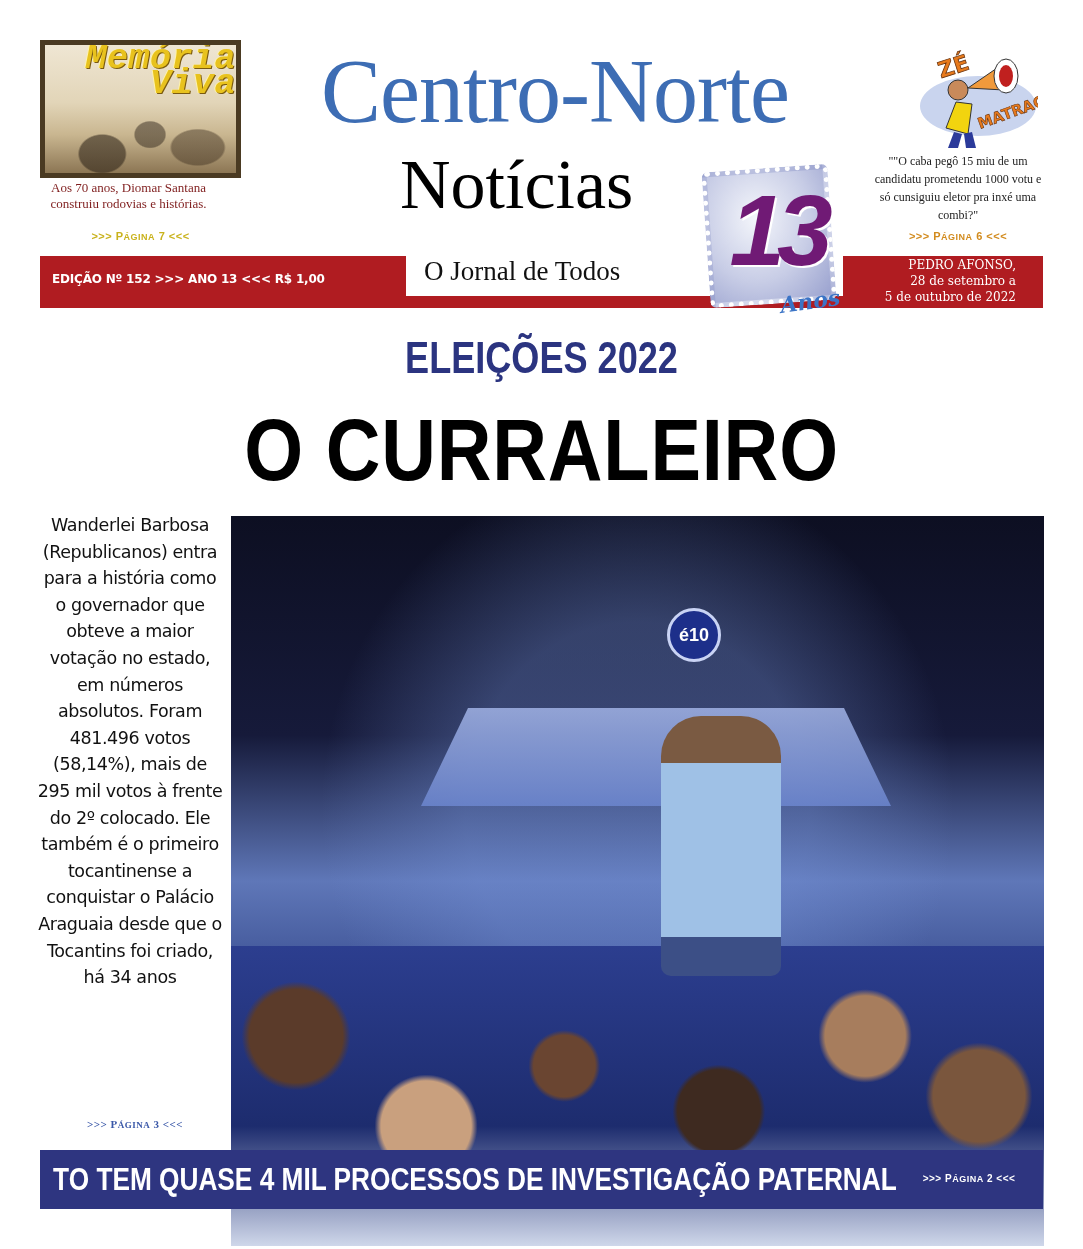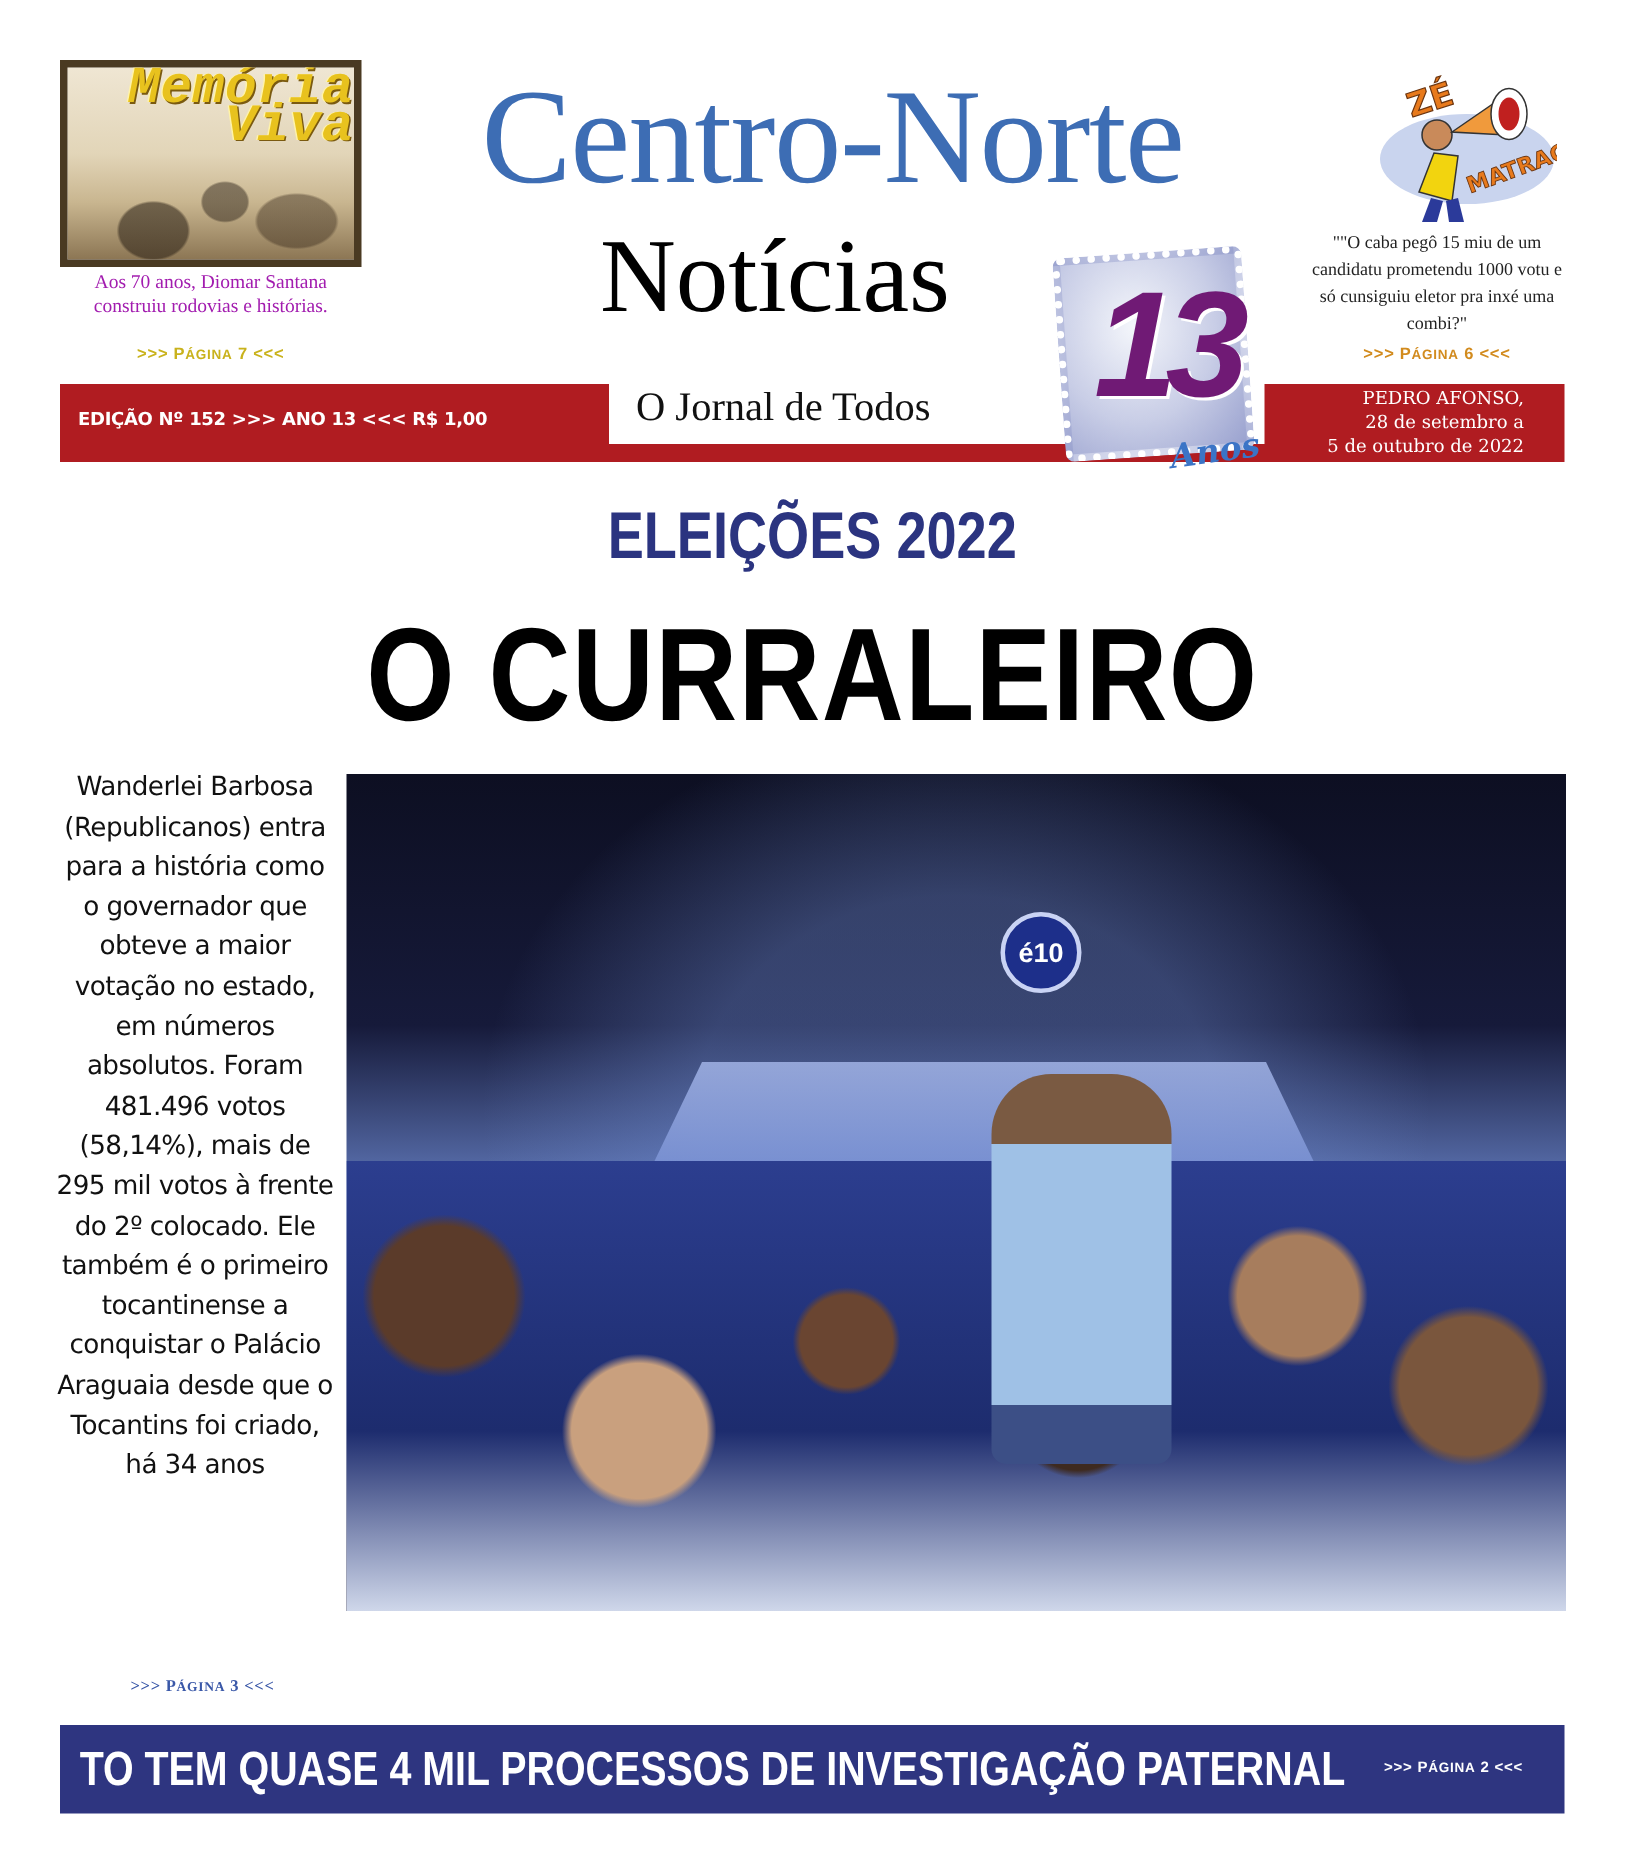--- a/index.html
+++ b/index.html
@@ -20,22 +20,22 @@
     overflow: hidden;
   }
   #memoria-title {
     position: absolute; left: 0; right: 0; top: 2px; text-align: right;
     font-family: Liberation Mono, monospace; font-weight: bold; font-style: italic;
     font-size: 35px; line-height: 25px; color: #e8c21e;
     text-shadow: 1px 1px 0 #7a5a10, -1px 0 0 #fff3a8;
     letter-spacing: 0.5px;
   }
   #memoria-caption {
-    left: 40px; top: 180px; width: 201px; text-align: center;
-    font-family: "Liberation Serif", serif; font-size: 13px; line-height: 16px; color: #a21caf;
+    left: 28px; top: 180px; width: 201px; text-align: center;
+    font-family: "Liberation Serif", serif; font-size: 13px; line-height: 16px; color: #7f1d1d;
   }
   .page-ref {
     font-family: "Liberation Sans", sans-serif; font-weight: bold; font-size: 11px;
     letter-spacing: 0.5px; text-align: center;
   }
   .page-ref .sc { font-size: 9px; }
   #memoria-ref { left: 40px; top: 230px; width: 201px; color: #c9b21c; }
 
   
   #title-centro {
@@ -107,21 +107,21 @@
   
   #lead-text {
     left: 36px; top: 512px; width: 188px; text-align: center;
     font-family: "DejaVu Sans", sans-serif; font-size: 17.5px; line-height: 26.6px; color: #111;
     letter-spacing: -0.4px;
   }
   #lead-ref { left: 40px; top: 1118px; width: 190px; color: #3a58a8; font-family: Liberation Serif, serif; }
 
   
   #photo {
-    left: 231px; top: 516px; width: 813px; height: 558px; overflow: hidden;
+    left: 231px; top: 516px; width: 813px; height: 730px; overflow: hidden;
     background:
       radial-gradient(ellipse at 50% 40%, rgba(120,150,220,.35) 0 30%, transparent 55%),
       linear-gradient(180deg, #0d0f22 0%, #161a3a 30%, #5f77b8 50%, #2c3f82 70%, #3a3b58 100%);
   }
   #photo .stage {
     position: absolute; left: 190px; top: 150px; width: 470px; height: 140px;
     background: linear-gradient(180deg, #b9c7f0, #6c86cf);
     clip-path: polygon(10% 30%, 90% 30%, 100% 100%, 0 100%); opacity: .85;
   }
   #photo .badge {

